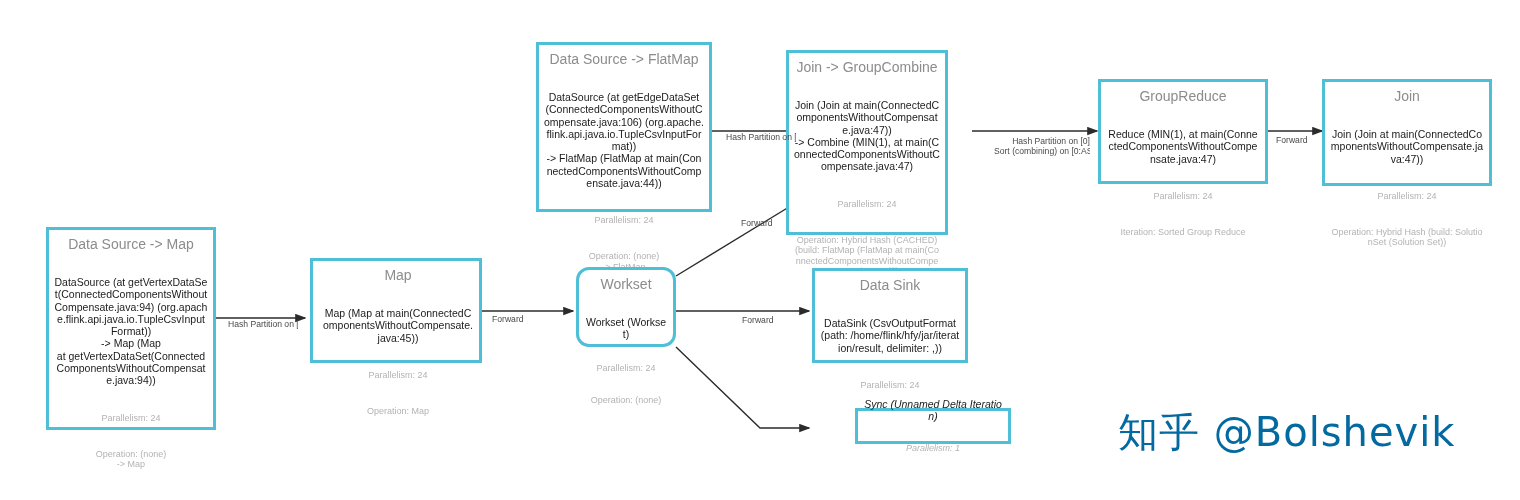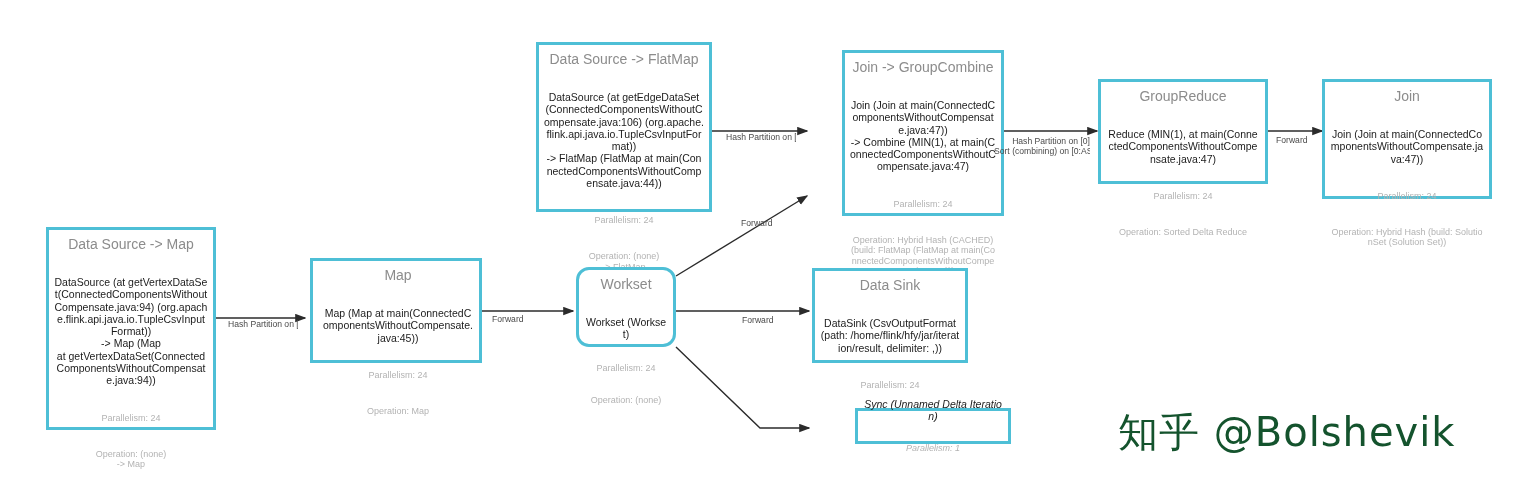--- a/index.html
+++ b/index.html
@@ -66,21 +66,21 @@
     overflow:hidden;
   }
   .edge-label.clip1{width:70px;}
   .edge-label.clip2{width:46px;}
   .edge-label.clip3{width:96px;}
 
   #watermark{
     position:absolute;
     left:1118px;top:405px;
     font-size:40px;
-    color:#14532d;
+    color:#0369a1;
     letter-spacing:1px;
     font-family:"DejaVu Sans",sans-serif;
     white-space:nowrap;
     user-select:none;
   }
 </style>
 </head>
 <body>
 
 <div id="canvas">
@@ -135,21 +135,21 @@
     <div class="node-meta2">Operation: Map</div>
   </div>
 
   <div class="node" style="left:576px;top:267px;width:100px;height:80px;border-radius:13px;">
     <div class="node-title">Workset</div>
     <div class="node-desc">Workset (Workset)</div>
     <div class="node-meta" style="margin-top:3px;">Parallelism: 24</div>
     <div class="node-meta2" style="margin-top:2px;">Operation: (none)</div>
   </div>
 
-  <div class="node" style="left:842px;top:50px;width:162px;height:166px;">
+  <div class="node" style="left:786px;top:50px;width:162px;height:185px;">
     <div class="node-title">Join -&gt; GroupCombine</div>
     <div class="node-desc">Join (Join at main(ConnectedComponentsWithoutCompensate.java:47))
 -&gt; Combine (MIN(1), at main(ConnectedComponentsWithoutCompensate.java:47)</div>
     <div class="node-meta">Parallelism: 24</div>
     <div class="node-meta2">Operation: Hybrid Hash (CACHED) (build: FlatMap (FlatMap at main(ConnectedComponentsWithoutCompensate.java:44)))
 -&gt; Sorted
 Combine</div>
   </div>
 
   <div class="node" style="left:812px;top:268px;width:156px;height:95px;">
@@ -161,24 +161,24 @@
 
   <div class="node" style="left:855px;top:408px;width:156px;height:36px;justify-content:center;font-style:italic;">
     <div class="node-desc">Sync (Unnamed Delta Iteration)</div>
     <div class="node-meta" style="margin-top:2px;">Parallelism: 1</div>
   </div>
 
   <div class="node" style="left:1098px;top:79px;width:170px;height:105px;">
     <div class="node-title">GroupReduce</div>
     <div class="node-desc">Reduce (MIN(1), at main(ConnectedComponentsWithoutCompensate.java:47)</div>
     <div class="node-meta">Parallelism: 24</div>
-    <div class="node-meta2">Operation: Sorted Delta Reduce</div>
-  </div>
-
-  <div class="node" style="left:1322px;top:79px;width:170px;height:120px;">
+    <div class="node-meta2">Iteration: Sorted Group Reduce</div>
+  </div>
+
+  <div class="node" style="left:1322px;top:79px;width:170px;height:107px;">
     <div class="node-title">Join</div>
     <div class="node-desc">Join (Join at main(ConnectedComponentsWithoutCompensate.java:47))</div>
     <div class="node-meta">Parallelism: 24</div>
     <div class="node-meta2">Operation: Hybrid Hash (build: SolutionSet (Solution Set))</div>
   </div>
 
   <div class="edge-label clip1" style="left:228px;top:320px;">Hash Partition on [(</div>
 
   <div class="edge-label clip2" style="left:492px;top:315px;">Forward</div>
 

